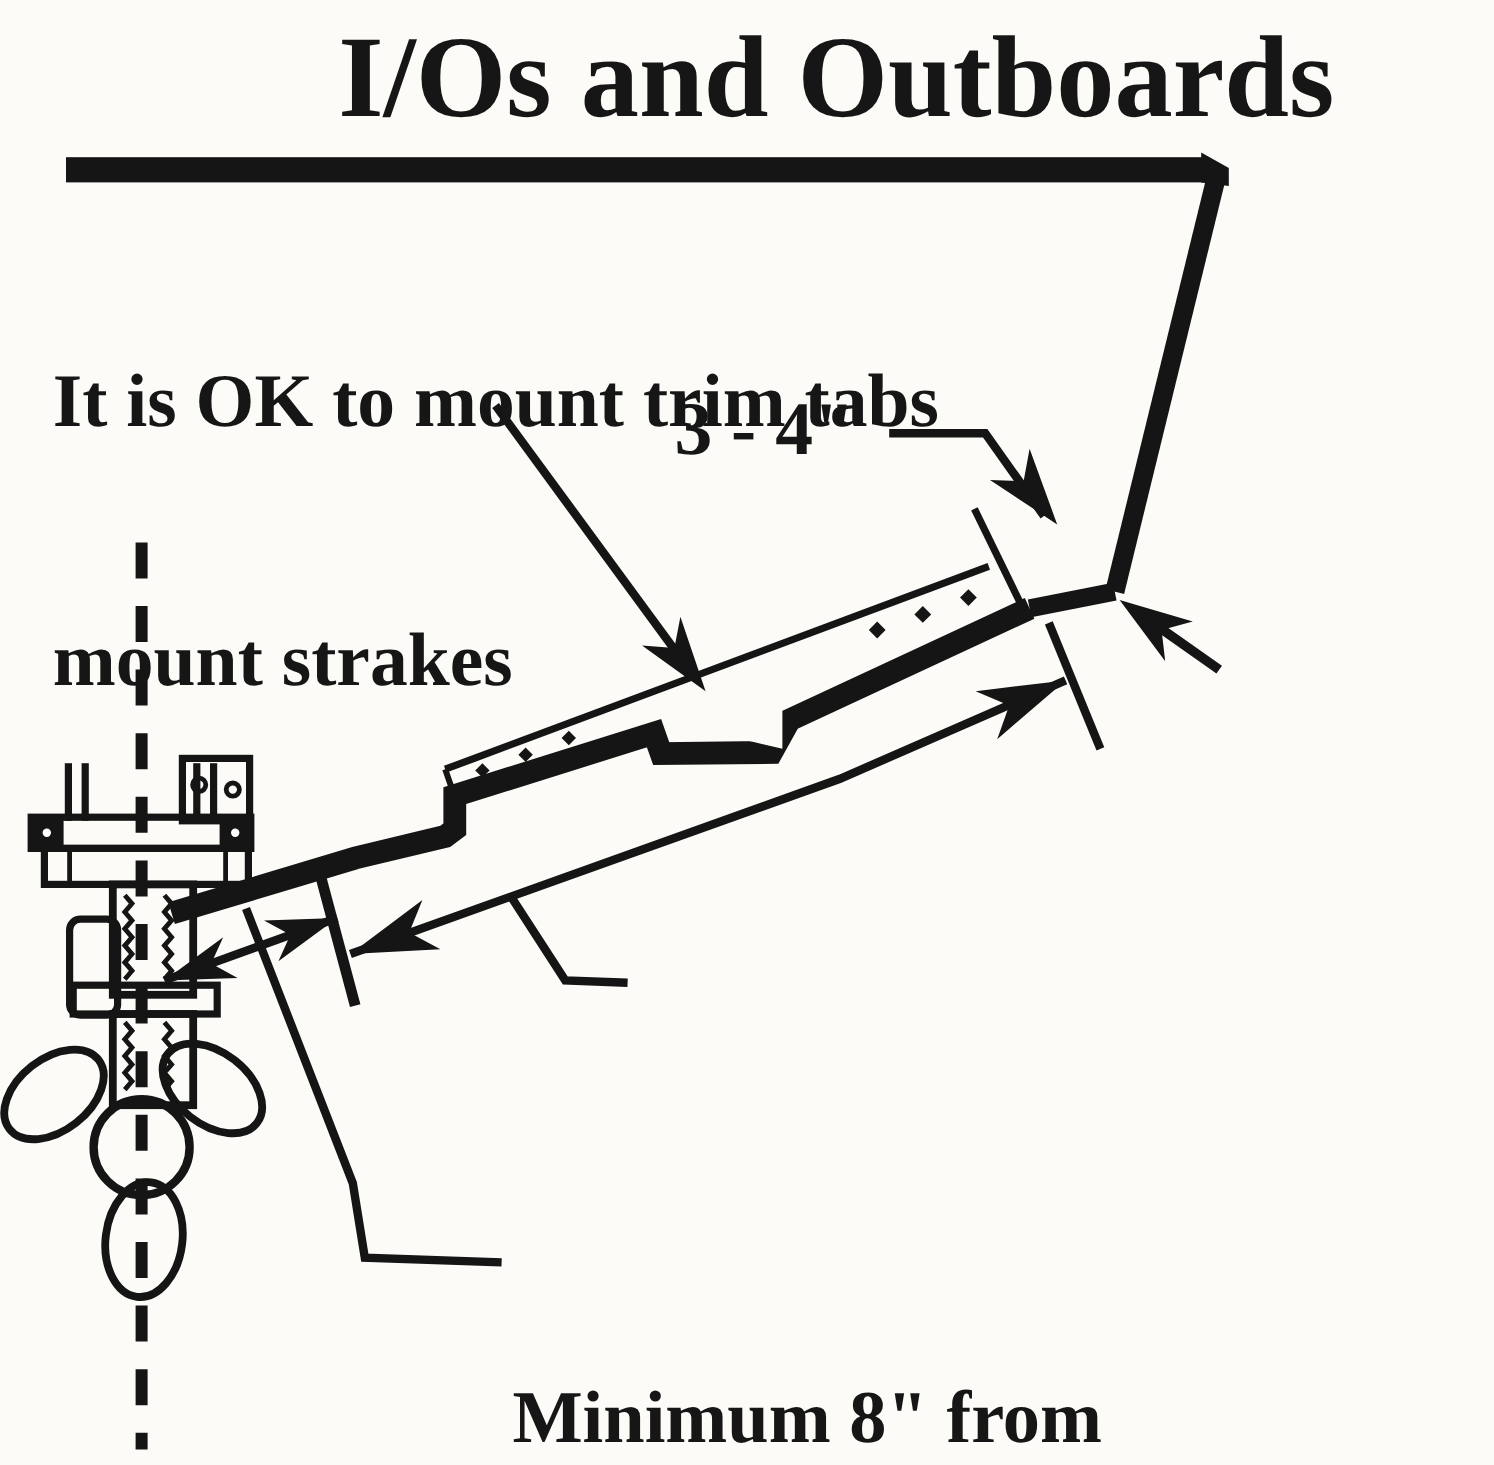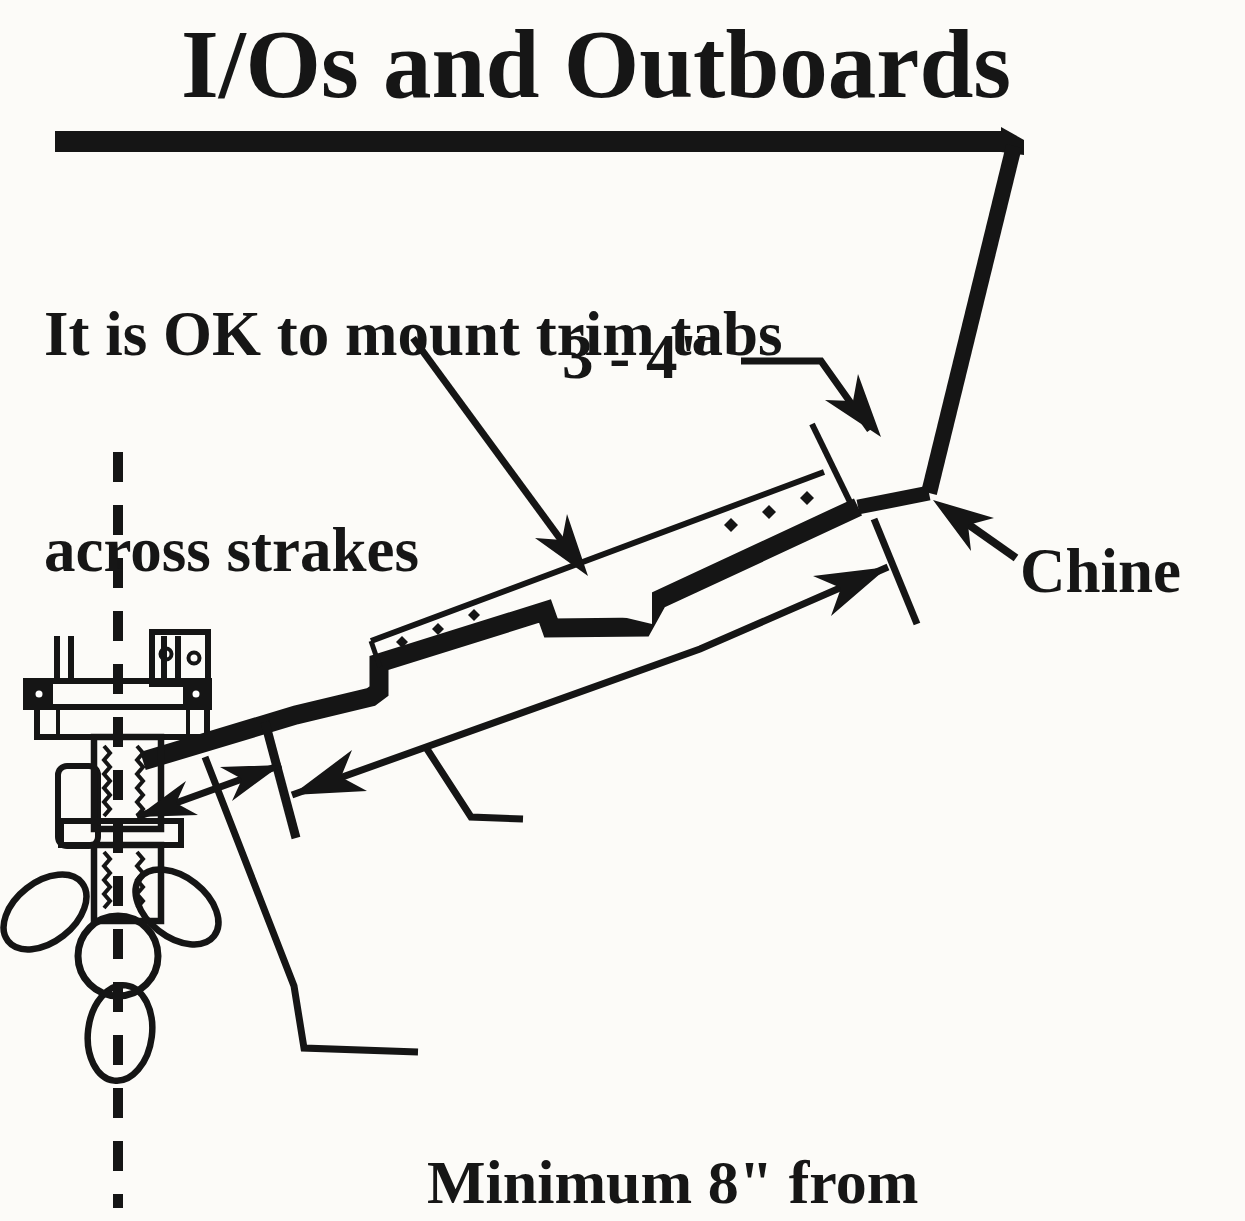--- a/index.html
+++ b/index.html
@@ -13,23 +13,23 @@
   }
   .diagram-svg{position:absolute;left:0;top:0;width:1245px;height:1221px;}
   .txt{
     position:absolute;
     font-weight:700;
     color:#161616;
     white-space:pre;
     line-height:1;
   }
   .title{
-    left:91px;top:16px;width:1010px;
+    left:102px;top:16px;width:1010px;
     font-size:97px;
-    text-align:center;
+    text-align:right;
     letter-spacing:0px;
   }
   .note{
     left:44px;top:154px;
     font-size:63px;
     line-height:72px;
   }
   .lbl-34{left:562px;top:326px;font-size:63px;}
   .lbl-chine{left:1020px;top:540px;font-size:63px;}
   .lbl-mount{left:530px;top:746px;font-size:62px;line-height:74px;}
@@ -135,26 +135,25 @@
 
     <polyline points="427,749 471,817 523,819" class="stroke" stroke-width="7"></polyline>
 
     <polyline points="205,757 294,986 304,1048 418,1052" class="stroke" stroke-width="7"></polyline>
   </svg>
 
   <div class="txt title">I/Os and Outboards</div>
 
   <div class="txt note">
     <div>It is OK to mount trim tabs</div>
-    <div>across strakes</div>
+    <div>mount strakes</div>
   </div>
 
   <div class="txt lbl-34">3 - 4"</div>
 
-  <div class="txt lbl-chine">Chine</div>
 
   <div class="txt lbl-mount">
   </div>
 
   <div class="txt lbl-min8">
     <div>Minimum 8" from</div>
     
     
   </div>
 

